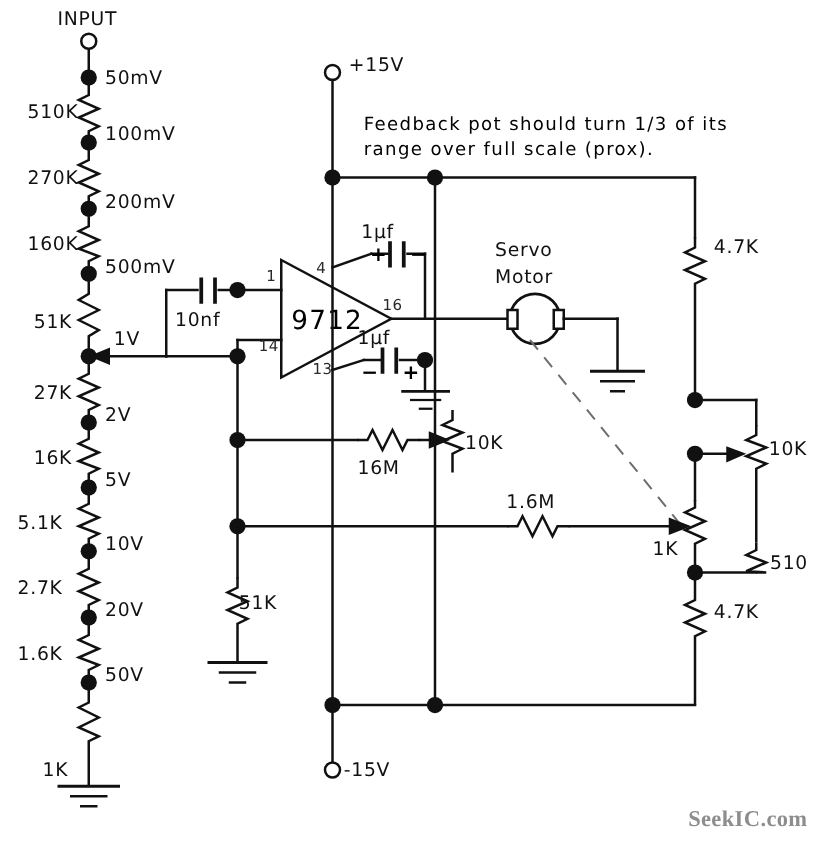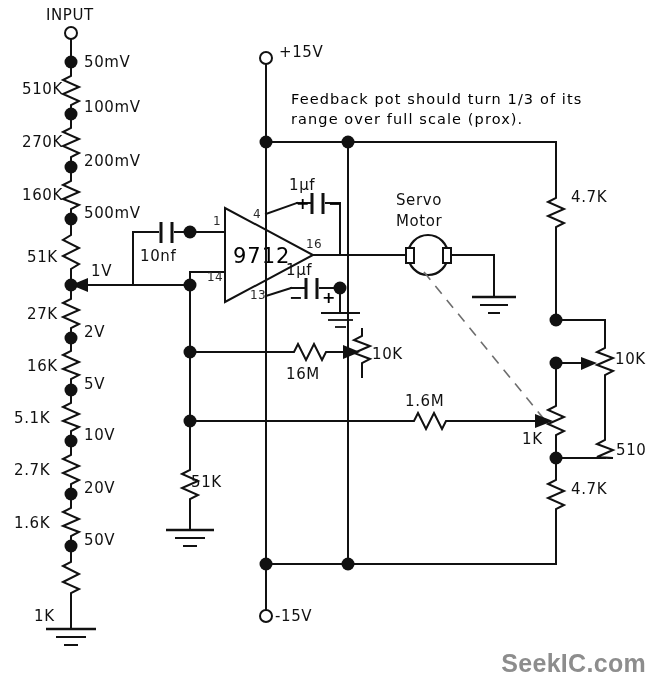--- a/index.html
+++ b/index.html
@@ -89,23 +89,23 @@
     font-size: 14.5px;
     letter-spacing: 1.1px;
   }
   .lbl-polarity {
     font-size: 16px;
     font-weight: bold;
   }
   .watermark {
     position: absolute;
     right: 12px;
-    bottom: 0;
-    font-family: Liberation Sans, sans-serif;
-    font-size: 25px;
+    bottom: 12px;
+    font-family: Liberation Serif, serif;
+    font-size: 18px;
     font-weight: bold;
     color: #8d8d8d;
     letter-spacing: 0.3px;
     user-select: none;
   }
 </style>
 </head>
 <body>
 
 <div id="schematic-root">

